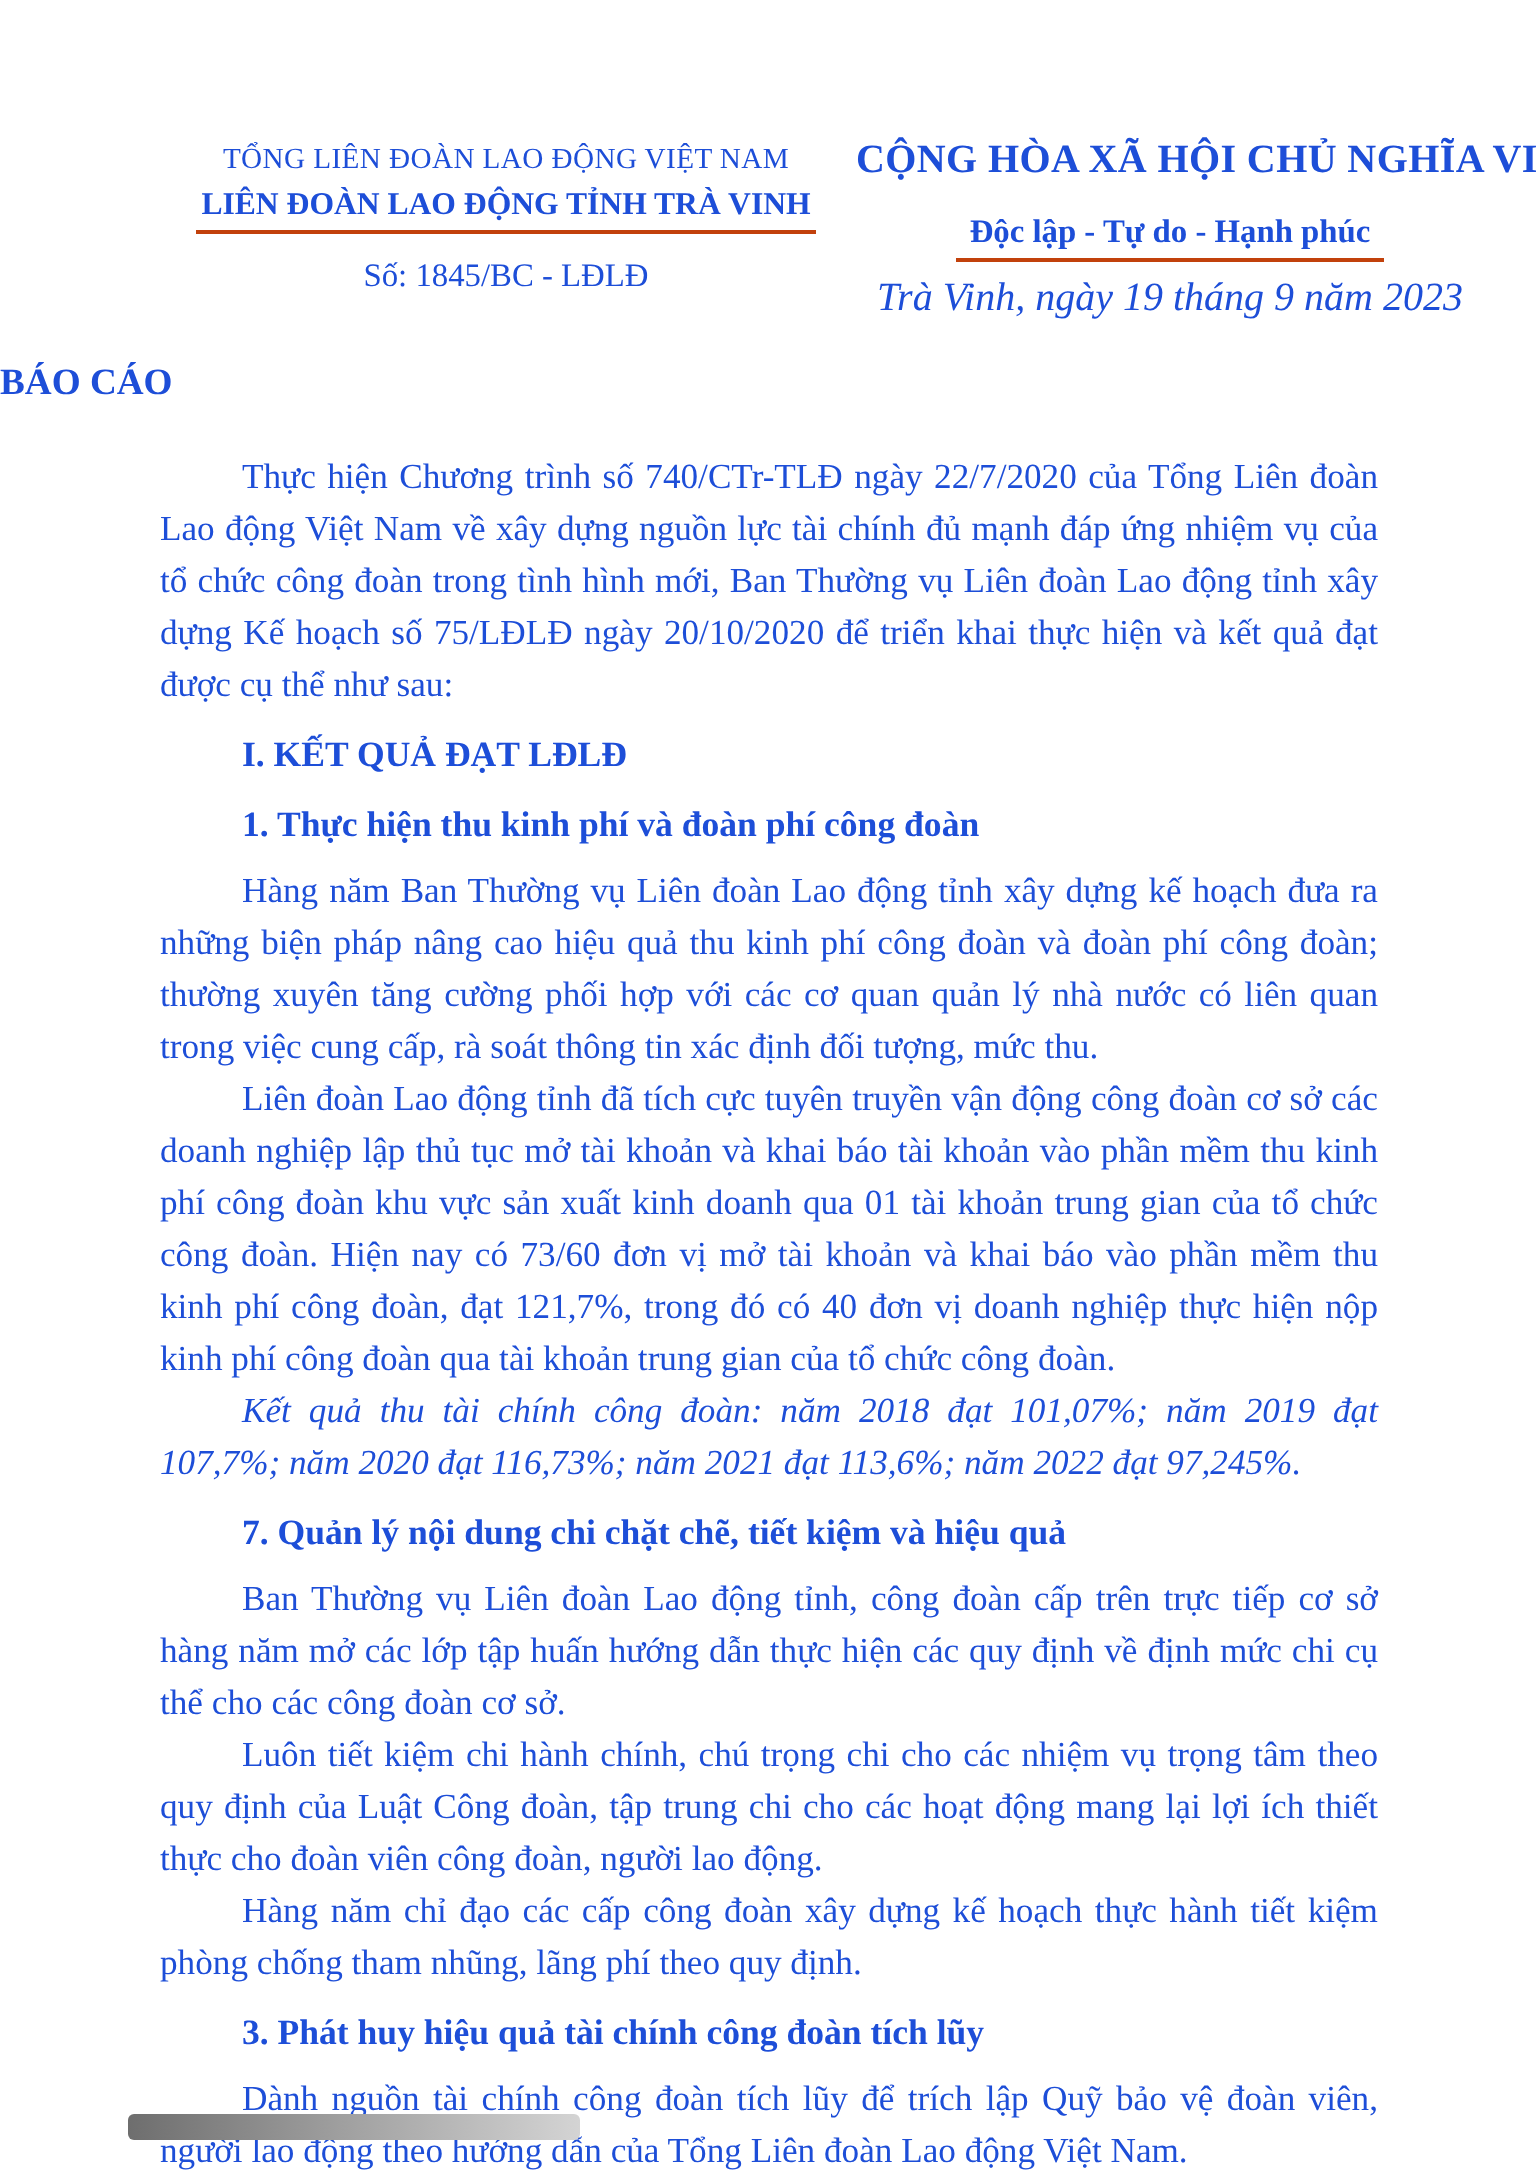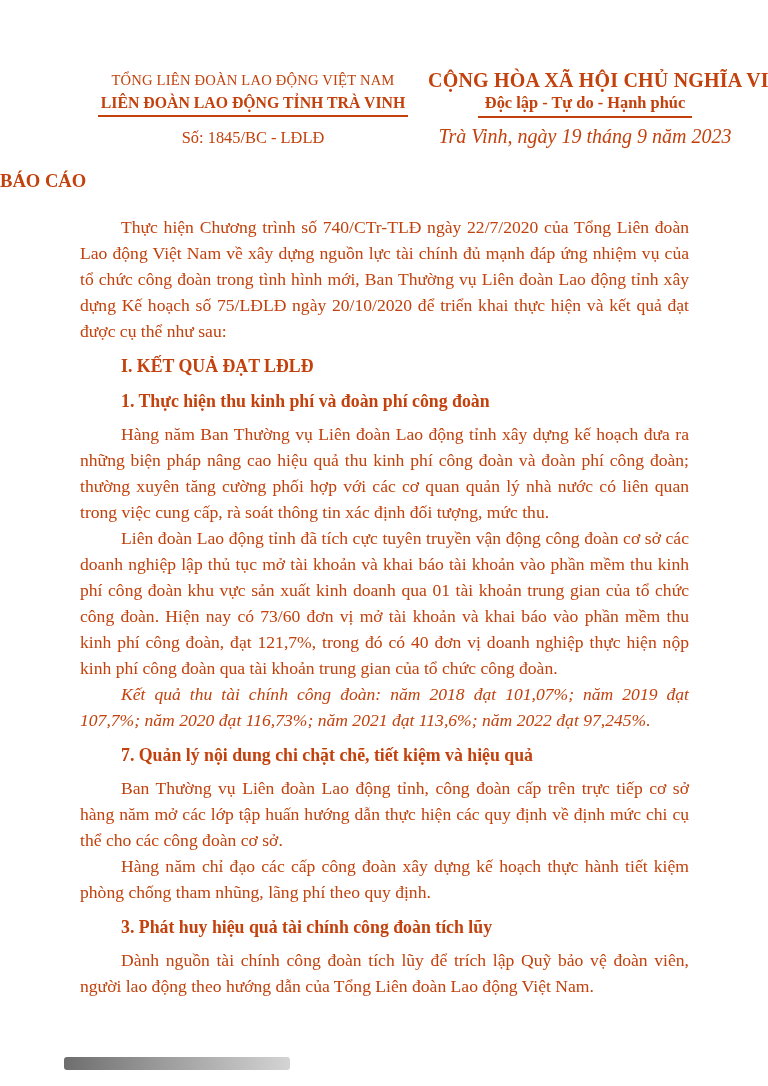--- a/index.html
+++ b/index.html
@@ -1,21 +1,21 @@
 <!DOCTYPE html>
 <html lang="vi"><head>
 <meta charset="utf-8">
 <style>
   html,body{margin:0;padding:0;}
   body{background:#ffffff;width:768px;height:1086px;overflow:hidden;}
   .page{
     position:relative;
     width:768px;height:1086px;
     background:#ffffff;
-    color:#c2410c;
+    color:#1d4ed8;
     font-family:"Liberation Serif","DejaVu Serif",serif;
   }
   
   .hdr{
     display:flex;
     padding:70px 26px 0 82px;
     align-items:flex-start;
   }
   .hdr-left{width:342px;text-align:center;flex:none;}
   .hdr-right{width:314px;text-align:center;flex:none;margin-left:4px;}
@@ -23,21 +23,21 @@
   .hdr-left .hdr-line1{font-weight:normal;}
   .hdr-right .hdr-line1{font-weight:bold;font-size:20px;}
   .hdr-line2{margin-top:1px;line-height:23px;}
   .hdr-line2 span{
     display:inline-block;
     font-weight:bold;
     border-bottom:2px solid #c2410c;
     white-space:nowrap;
   }
   .hdr-left .hdr-line2 span{font-size:15.8px;padding:0 3px 1px;}
-  .hdr-right .hdr-line2 span{font-size:16.4px;padding:0 7px 2px;}
+  .hdr-right .hdr-line2 span{font-size:16.4px;padding:0 7px 2px;margin-top:13px;}
   .hdr-num{margin-top:10px;font-size:16.4px;line-height:22px;}
   .hdr-date{margin-top:7px;font-style:italic;font-size:20px;line-height:22px;white-space:nowrap;}
   
   .title-block{margin-top:19px;text-align:left;}
   .title-main{font-weight:bold;font-size:18.6px;line-height:26px;}
   .title-sub{
     font-weight:bold;font-size:18.4px;line-height:28px;
     width:612px;margin:1px auto 0;
   }
   
@@ -104,20 +104,21 @@
     <p class="para">Hàng năm Ban Thường vụ Liên đoàn Lao động tỉnh xây dựng kế hoạch đưa ra những biện pháp nâng cao hiệu quả thu kinh phí công đoàn và đoàn phí công đoàn; thường xuyên tăng cường phối hợp với các cơ quan quản lý nhà nước có liên quan trong việc cung cấp, rà soát thông tin xác định đối tượng, mức thu.</p>
 
     <p class="para">Liên đoàn Lao động tỉnh đã tích cực tuyên truyền vận động công đoàn cơ sở các doanh nghiệp lập thủ tục mở tài khoản và khai báo tài khoản vào phần mềm thu kinh phí công đoàn khu vực sản xuất kinh doanh qua 01 tài khoản trung gian của tổ chức công đoàn. Hiện nay có 73/60 đơn vị mở tài khoản và khai báo vào phần mềm thu kinh phí công đoàn, đạt 121,7%, trong đó có 40 đơn vị doanh nghiệp thực hiện nộp kinh phí công đoàn qua tài khoản trung gian của tổ chức công đoàn.</p>
 
     <p class="para italic">Kết quả thu tài chính công đoàn: năm 2018 đạt 101,07%; năm 2019 đạt 107,7%; năm 2020 đạt 116,73%; năm 2021 đạt 113,6%; năm 2022 đạt 97,245%.</p>
 
     <div class="heading">7. Quản lý nội dung chi chặt chẽ, tiết kiệm và hiệu quả</div>
 
     <p class="para">Ban Thường vụ Liên đoàn Lao động tỉnh, công đoàn cấp trên trực tiếp cơ sở hàng năm mở các lớp tập huấn hướng dẫn thực hiện các quy định về định mức chi cụ thể cho các công đoàn cơ sở.</p>
 
+    <p class="para">Luôn tiết kiệm chi hành chính, chú trọng chi cho các nhiệm vụ trọng tâm theo quy định của Luật Công đoàn, tập trung chi cho các hoạt động mang lại lợi ích thiết thực cho đoàn viên công đoàn, người lao động.</p>
 
     <p class="para">Hàng năm chỉ đạo các cấp công đoàn xây dựng kế hoạch thực hành tiết kiệm phòng chống tham nhũng, lãng phí theo quy định.</p>
 
     <div class="heading">3. Phát huy hiệu quả tài chính công đoàn tích lũy</div>
 
     <p class="para">Dành nguồn tài chính công đoàn tích lũy để trích lập Quỹ bảo vệ đoàn viên, người lao động theo hướng dẫn của Tổng Liên đoàn Lao động Việt Nam.</p>
   </div>
 
   <div class="hscroll-thumb"></div>
 

